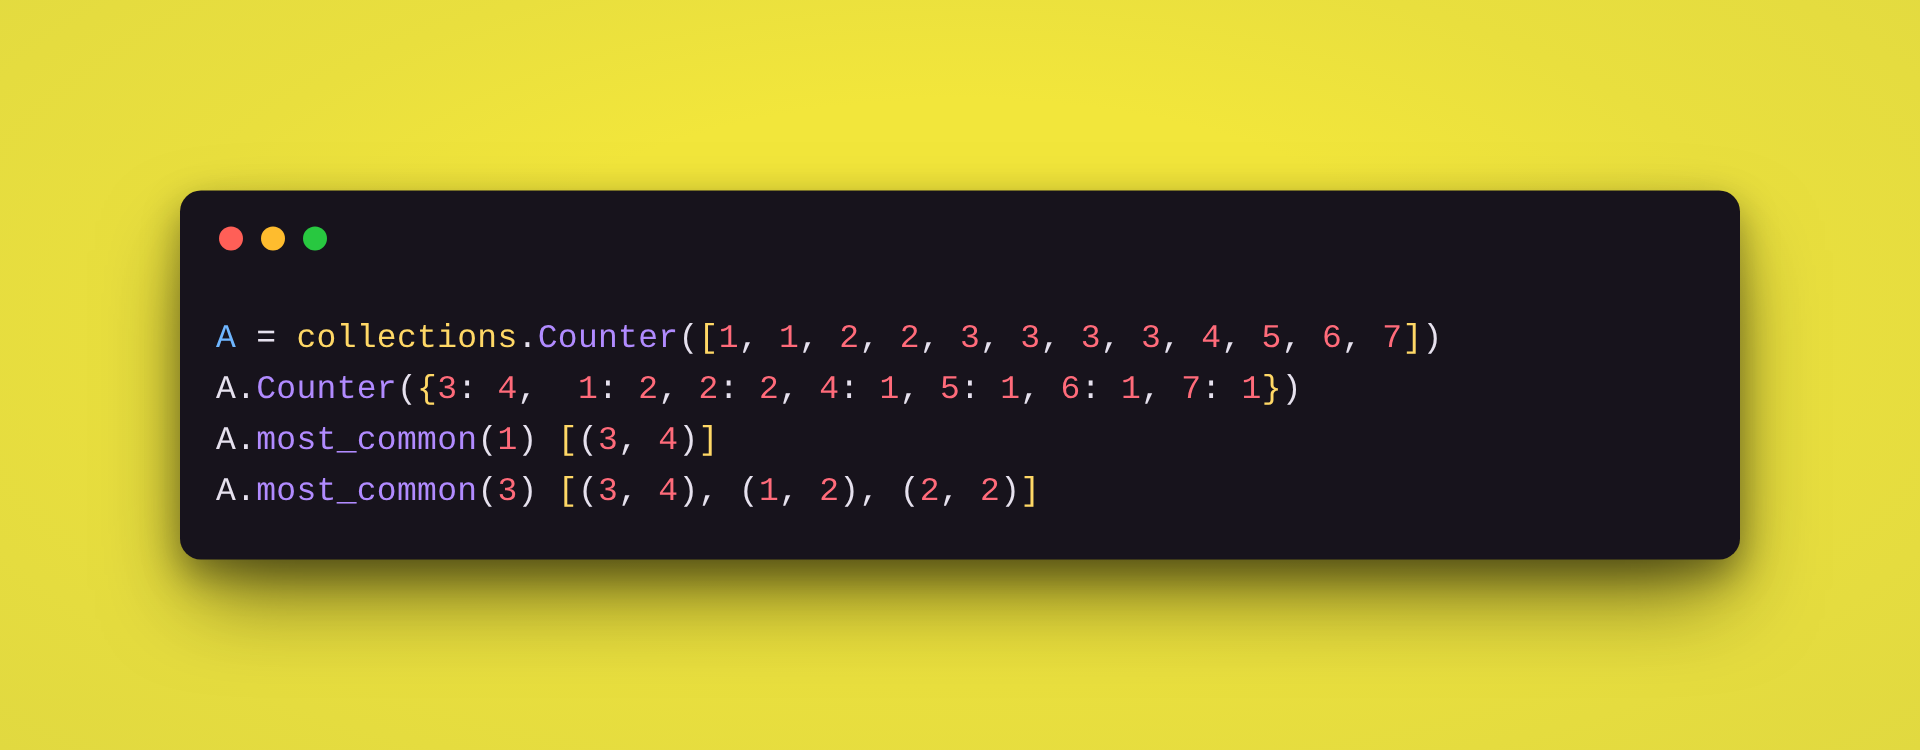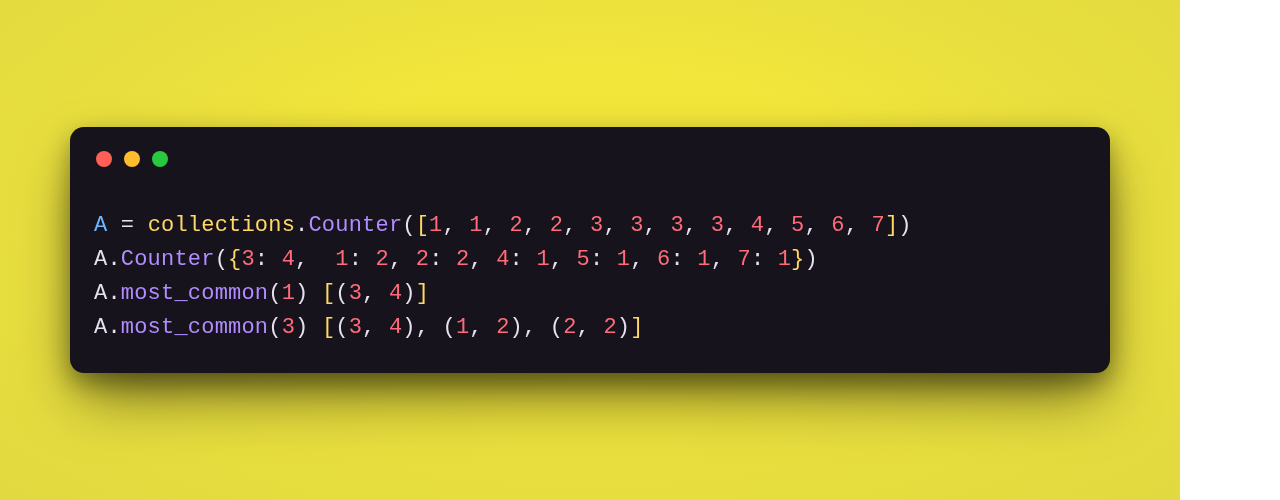--- a/index.html
+++ b/index.html
@@ -4,21 +4,21 @@
 <style>
   html, body {
     margin: 0;
     padding: 0;
     width: 1280px;
     height: 500px;
     overflow: hidden;
     font-family: "SF Mono", "Menlo", "Consolas", "Liberation Mono", monospace;
   }
   .stage {
-    width: 1180px;
+    width: 1280px;
     height: 500px;
     background: radial-gradient(ellipse at 50% 42%, #f2e63b 0%, #f2e63b 35%, #e9df3e 60%, #e1d940 100%);
     display: flex;
     align-items: center;
     justify-content: center;
   }
   .window {
     width: 1040px;
     background: #17131c;
     border-radius: 14px;

